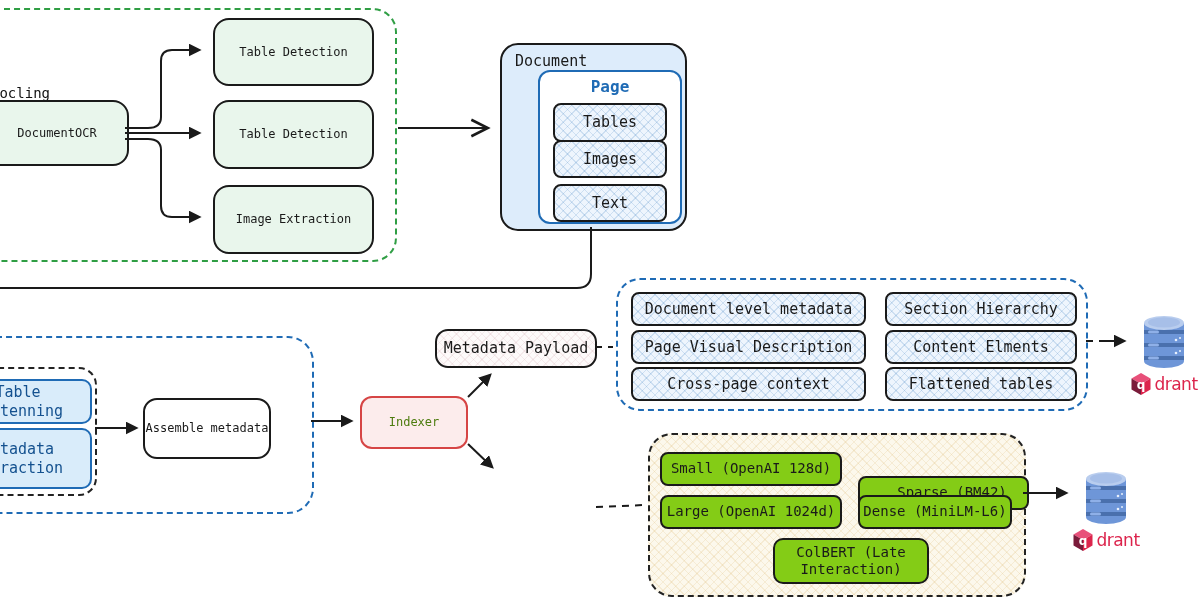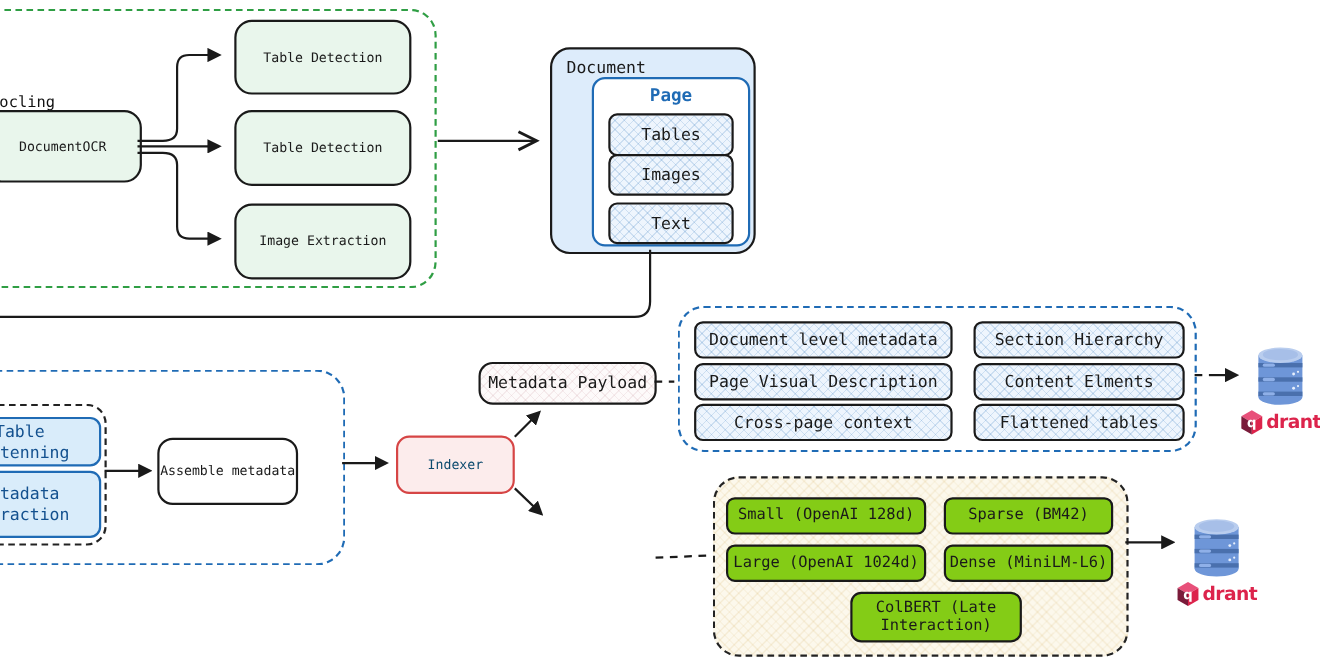--- a/index.html
+++ b/index.html
@@ -11,42 +11,42 @@
   .r14{border-radius:14px}.r16{border-radius:16px}.r18{border-radius:18px}
 
   
   .group{position:absolute;border:2.5px dashed #2f9e44;border-radius:24px;}
   .group-blue{position:absolute;border:2.5px dashed #1f6bb5;border-radius:24px;}
   .group-black{position:absolute;border:2px dashed #222;border-radius:18px;}
 
   
   .fill-green{background:#e9f6ec;}
   .fill-doc{background:#ddecfb;}
-  .fill-red{background:#fcecec;border-color:#d64545;color:#0c4a6e;}
+  .fill-red{background:#fcecec;border-color:#d64545;color:#4d7c0f;}
   .fill-blue-soft{background:#d9ecfa;border-color:#1f6bb5;color:#14518f;}
   .hatch-blue{background-color:#eef5fd;background-image:
       repeating-linear-gradient(45deg,rgba(31,107,181,.16) 0 1px,transparent 1px 6px),
       repeating-linear-gradient(-45deg,rgba(31,107,181,.16) 0 1px,transparent 1px 6px);}
   .hatch-pink{background-color:#fdfafa;background-image:
       repeating-linear-gradient(45deg,rgba(190,130,140,.13) 0 1px,transparent 1px 6px),
       repeating-linear-gradient(-45deg,rgba(190,130,140,.13) 0 1px,transparent 1px 6px); border-radius: 13px;}
   .hatch-cream{background-color:#fcf8ec;background-image:
       repeating-linear-gradient(45deg,rgba(214,178,102,.18) 0 1px,transparent 1px 6px),
       repeating-linear-gradient(-45deg,rgba(214,178,102,.18) 0 1px,transparent 1px 6px);}
   .hatch-cyan{background:#84cc16;}
 
   .f14{font-size:14px}.f15{font-size:15px}.f16{font-size:12px}
 
   .doc-label{position:absolute;left:13px;top:7px;font-size:15px;}
   .page-label{position:absolute;left:0;right:0;top:5px;text-align:center;
               color:#1f6bb5;font-weight:bold;font-size:16px;}
 
   .qdrant-wrap{position:absolute;width:96px;display:flex;flex-direction:column;align-items:center;}
   .qdrant-logo-row{display:flex;align-items:center;gap:2px;margin-top:2px;}
-  .qdrant-text{font-family:"DejaVu Sans",sans-serif;font-weight:bold;font-size:17px;
+  .qdrant-text{font-family:"DejaVu Sans",sans-serif;font-weight:normal;font-size:17px;
                color:#dc244c;letter-spacing:-0.5px;}
   svg.arrows{position:absolute;left:0;top:0;pointer-events:none;}
   .plain-label{position:absolute;font-size:14px;color:#111;white-space:nowrap;}
 </style>
 </head>
 <body>
 
 <div id="canvas">
 
   <div class="group" style="left:-30px;top:8px;width:423px;height:250px;"></div>
@@ -93,21 +93,21 @@
 
 
   <div class="box hatch-blue r8 f15" style="left:631px;top:292px;width:231px;height:30px;">Document level metadata</div>
   <div class="box hatch-blue r8 f15" style="left:885px;top:292px;width:188px;height:30px;">Section Hierarchy</div>
   <div class="box hatch-blue r8 f15" style="left:631px;top:330px;width:231px;height:30px;">Page Visual Description</div>
   <div class="box hatch-blue r8 f15" style="left:885px;top:330px;width:188px;height:30px;">Content Elments</div>
   <div class="box hatch-blue r8 f15" style="left:631px;top:367px;width:231px;height:30px;">Cross-page context</div>
   <div class="box hatch-blue r8 f15" style="left:885px;top:367px;width:188px;height:30px;">Flattened tables</div>
 
   <div class="box hatch-cyan r8 f14" style="left:660px;top:452px;width:178px;height:30px;">Small (OpenAI 128d)</div>
-  <div class="box hatch-cyan r8 f14" style="left:858px;top:452px;width:150px;height:30px;">Sparse (BM42)</div>
+  <div class="box hatch-cyan r8 f14" style="left:858px;top:476px;width:150px;height:30px;padding-left:17px;">Sparse (BM42)</div>
   <div class="box hatch-cyan r8 f14" style="left:660px;top:495px;width:178px;height:30px;">Large (OpenAI 1024d)</div>
   <div class="box hatch-cyan r8 f14" style="left:858px;top:495px;width:150px;height:30px;">Dense (MiniLM-L6)</div>
   <div class="box hatch-cyan r10 f14" style="left:773px;top:538px;width:152px;height:42px;">ColBERT (Late Interaction)</div>
 
   <div class="qdrant-wrap" style="left:1116px;top:312px;">
     <svg width="48" height="58" viewBox="0 0 48 58">
       <ellipse cx="24" cy="49" rx="20" ry="7" fill="#6e96d8"></ellipse>
       <rect x="4" y="11" width="40" height="38" fill="#6e96d8"></rect>
       <rect x="4" y="18" width="40" height="4" fill="#4a70ad"></rect>
       <rect x="4" y="31" width="40" height="4" fill="#4a70ad"></rect>

